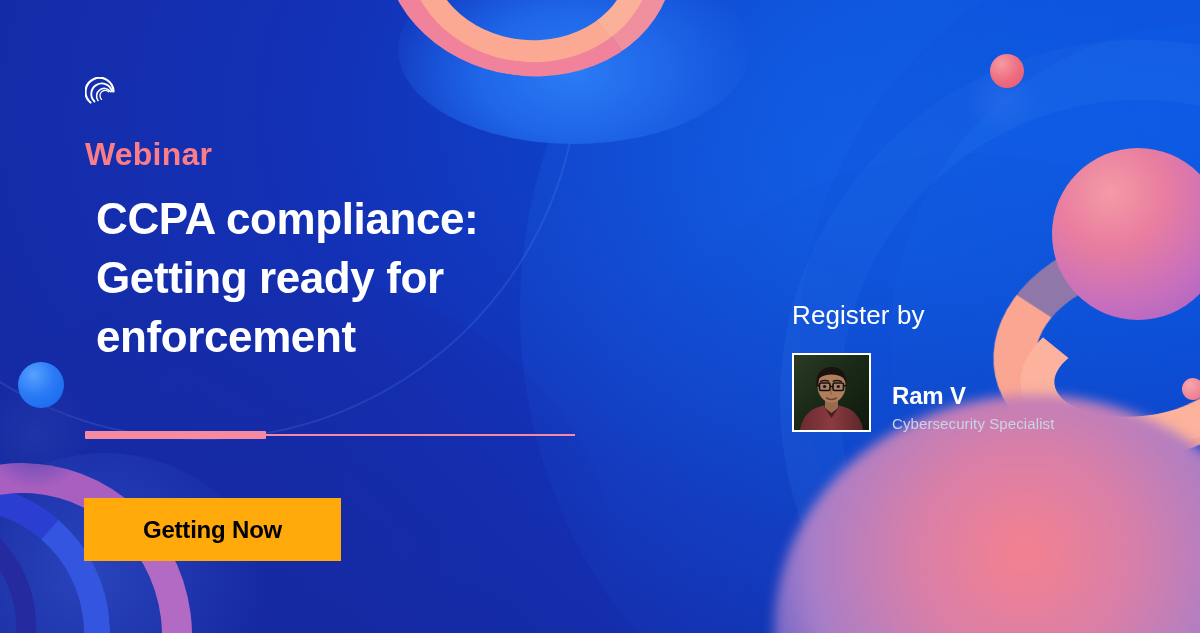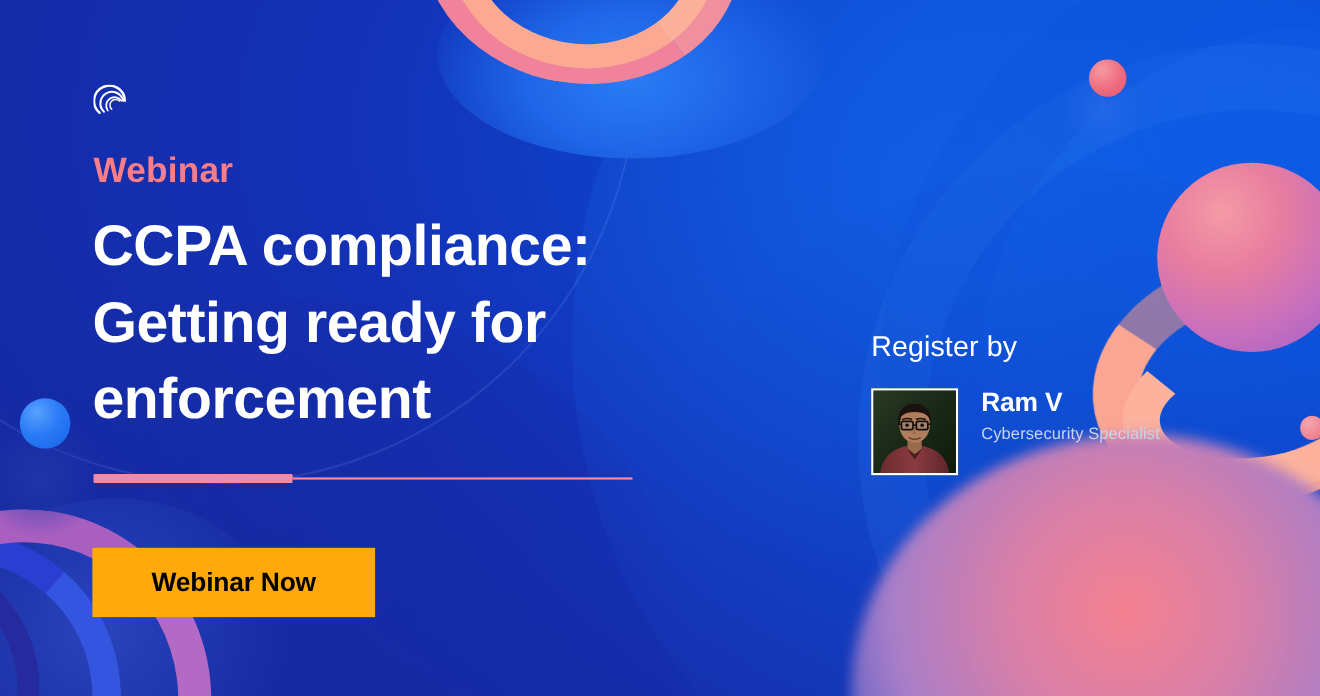--- a/index.html
+++ b/index.html
@@ -188,23 +188,23 @@
 
   
   .kicker{
     position:absolute; left:85px; top:136px;
     font-size:32px; font-weight:700; color:#fa7d88;
     letter-spacing:.2px;
   }
 
   
   .headline{
-    position:absolute; left:84px; top:190px;
+    position:absolute; left:96px; top:190px;
     width:540px;
-    font-size:52px; font-weight:700; color:#ffffff;
+    font-size:44px; font-weight:700; color:#ffffff;
     line-height:1.34; letter-spacing:-.4px;
   }
 
   
   .divider{ position:absolute; left:85px; top:431px; width:490px; height:8px; }
   .divider-thick{
     position:absolute; left:0; top:0; width:181px; height:8px;
     background:#f58aa2; border-radius:1px;
   }
   .divider-thin{
@@ -223,21 +223,21 @@
     font-size:24px; font-weight:700; color:#000000;
     letter-spacing:-.2px;
   }
 
   
   .presenter{ position:absolute; left:792px; top:300px; }
   .presented-by{
     font-size:26px; font-weight:400; color:#ffffff;
     letter-spacing:.1px; margin-bottom:22px;
   }
-  .presenter-row{ display:flex; align-items:flex-start; }
+  .presenter-row{ display:flex; align-items:flex-end; }
   .avatar{
     width:79px; height:79px;
     border:2px solid #ffffff;
     flex:none;
     background:#12200f;
     overflow:hidden;
     position:relative;
   }
   .presenter-info{ margin-left:21px; }
   .presenter-name{
@@ -299,21 +299,21 @@
 
     <div class="kicker">Webinar</div>
 
     <h1 class="headline">CCPA compliance: Getting ready for enforcement</h1>
 
     <div class="divider">
       <div class="divider-thick"></div>
       <div class="divider-thin"></div>
     </div>
 
-    <button class="register-btn">Webinar Now</button>
+    <button class="register-btn">Getting Now</button>
 
     <div class="presenter">
       <div class="presented-by">Register by</div>
       <div class="presenter-row">
         <div class="avatar">
           <svg width="75" height="75" viewBox="0 0 75 75">
             <defs>
               <linearGradient id="bgph" x1="0" y1="0" x2="1" y2="1">
                 <stop offset="0%" stop-color="#2a3a25"></stop>
                 <stop offset="45%" stop-color="#1b2a18"></stop>

